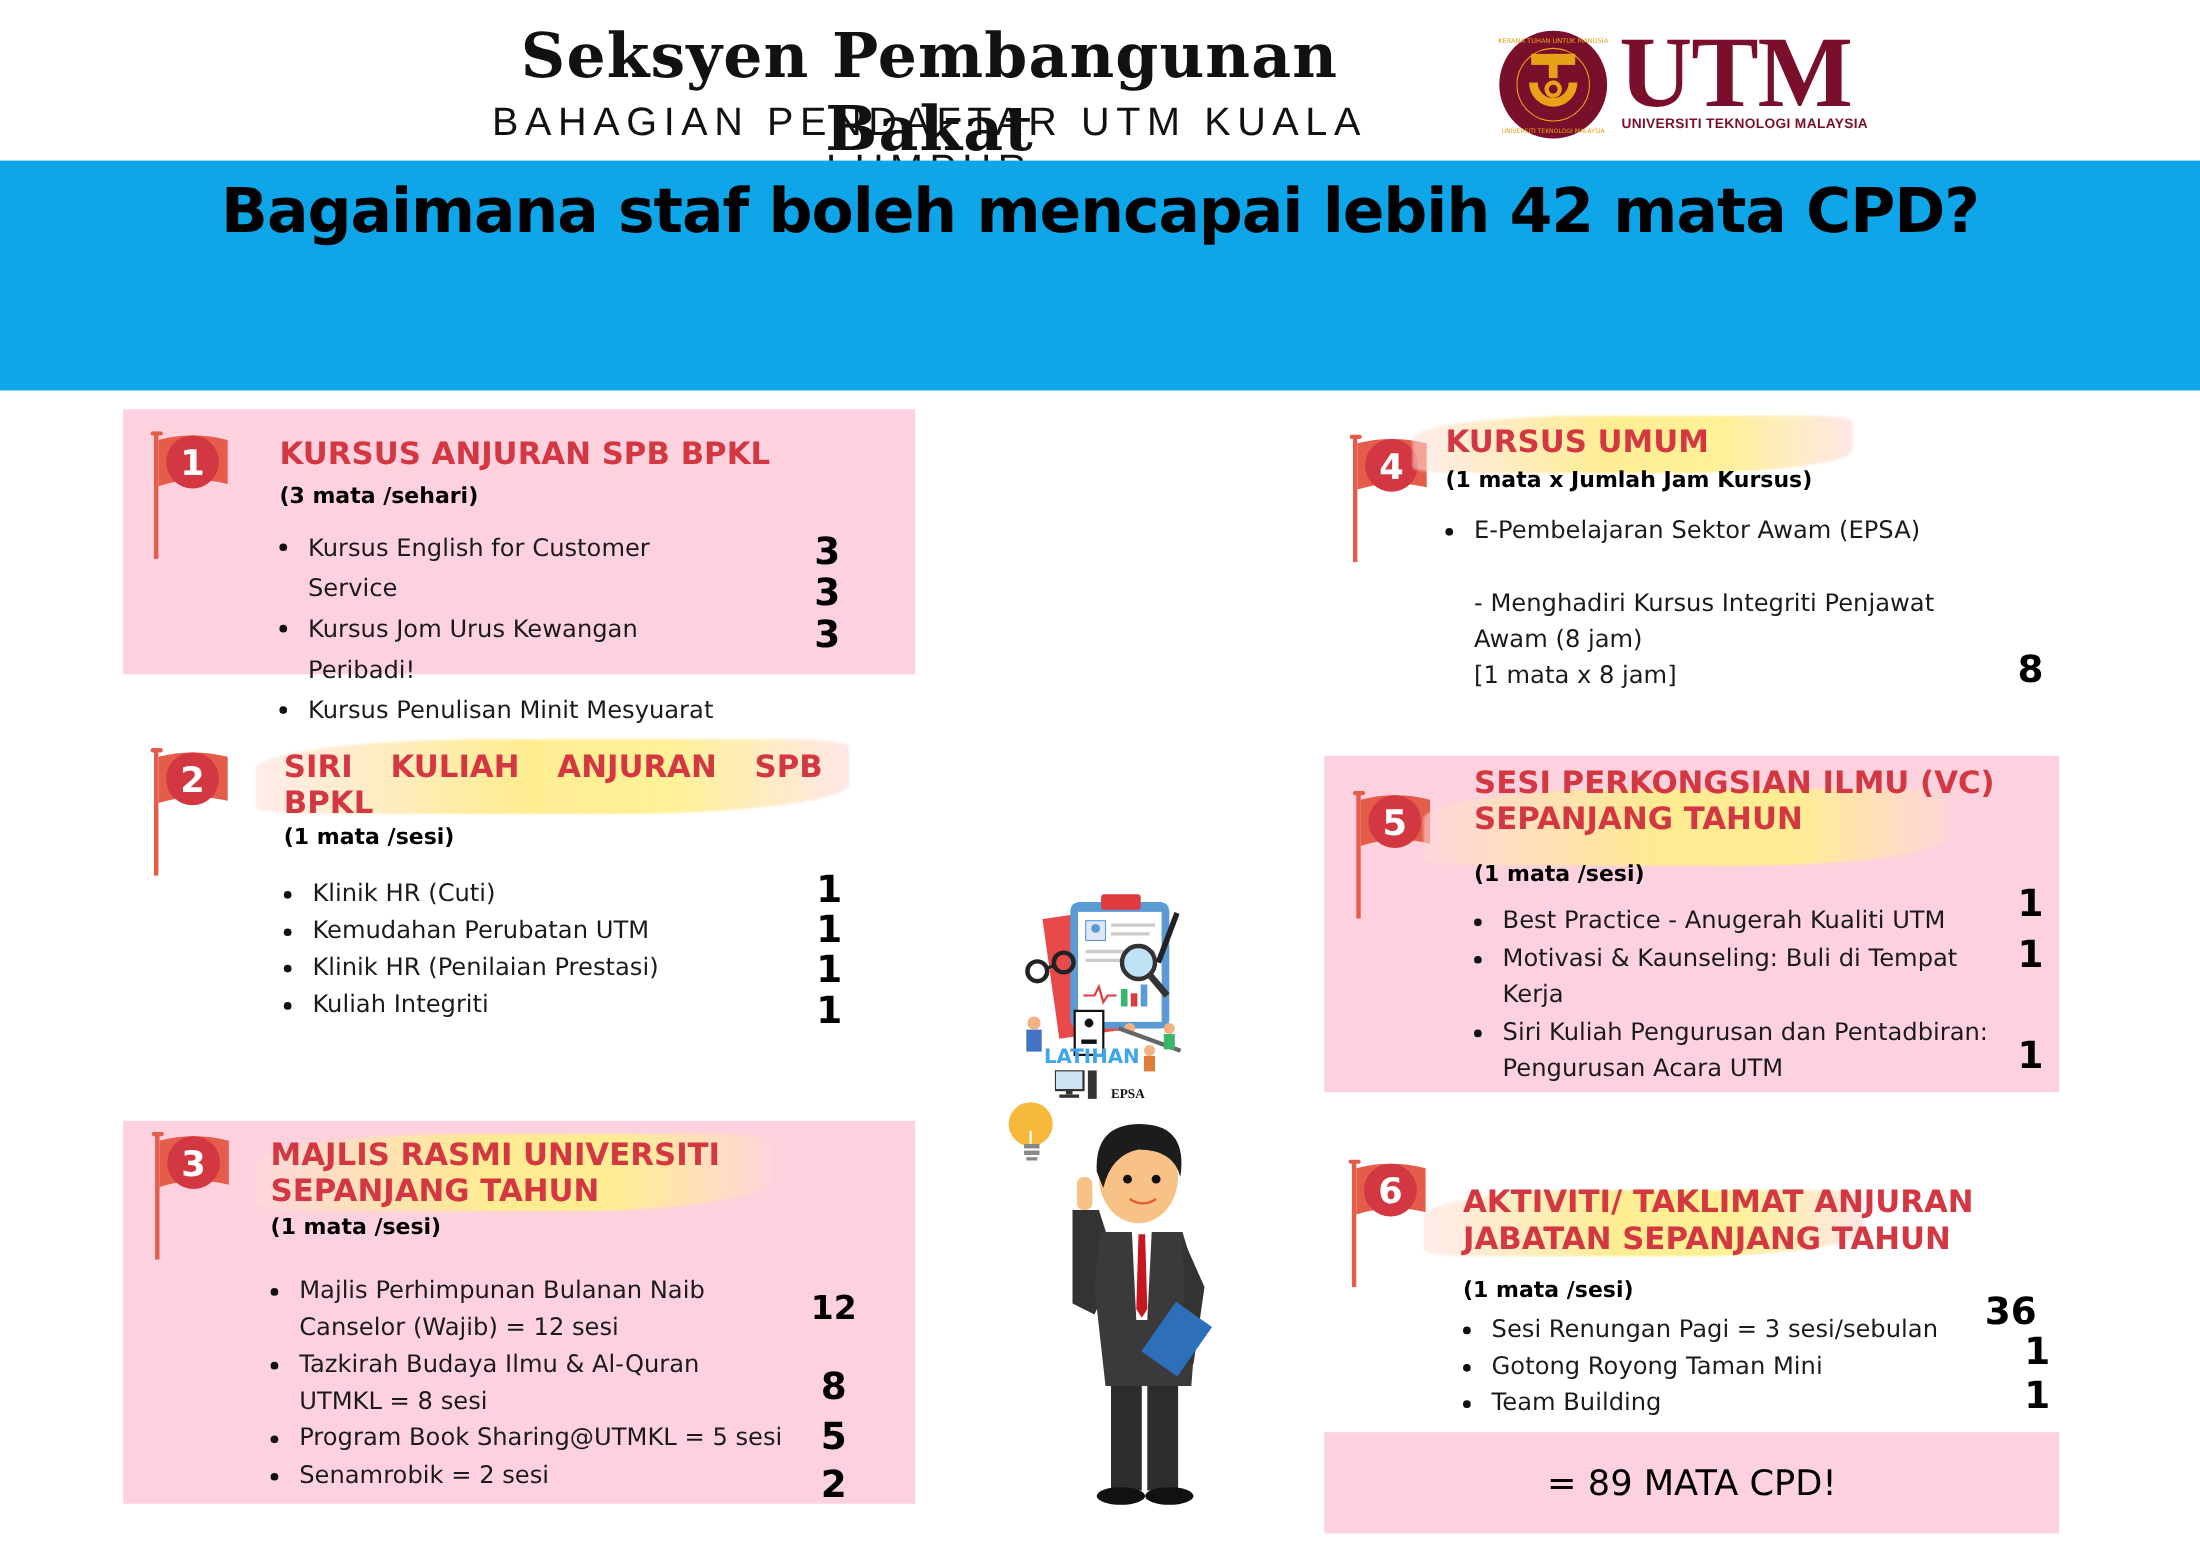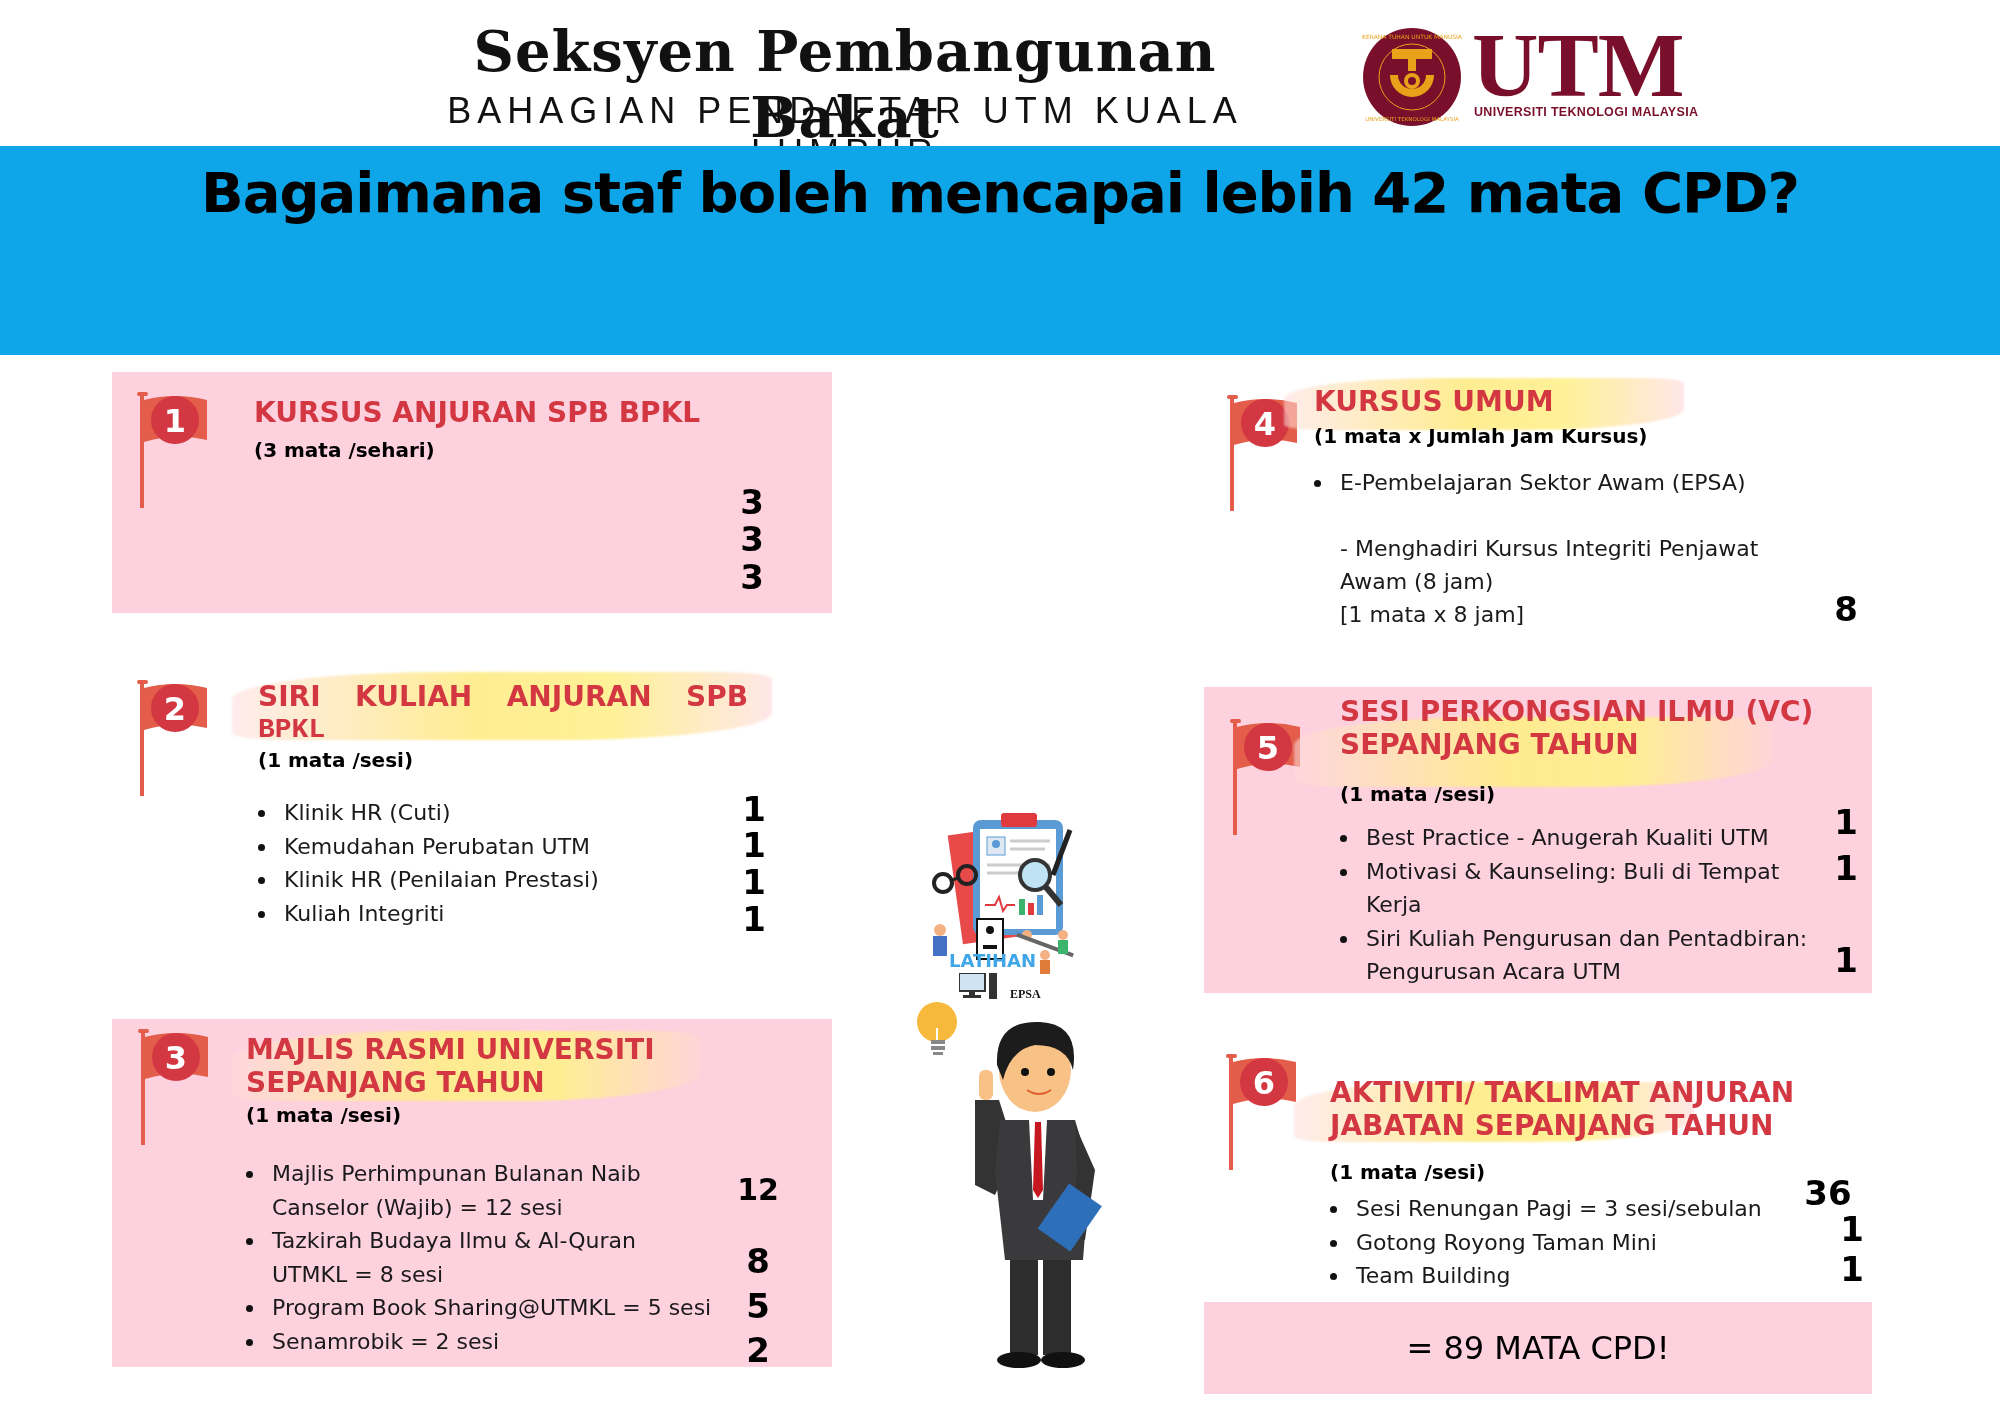--- a/index.html
+++ b/index.html
@@ -117,36 +117,41 @@
 <div class="box" style="left:112px;top:372px;width:720px;height:241px;">
   <svg class="flag" style="left:23px;top:20px" viewBox="0 0 90 120">
     <rect x="5" y="2" width="4" height="114" fill="#e35d4a"></rect>
     <rect x="2" y="0" width="11" height="4" rx="2" fill="#e35d4a"></rect>
     <path d="M9 8 Q40 0 72 8 L72 48 Q40 40 9 50 Z" fill="#e35d4a"></path>
     <circle cx="40" cy="28" r="24" fill="#d33741"></circle>
     <text x="40" y="40" font-size="32" font-weight="bold" fill="#fff" text-anchor="middle" font-family="DejaVu Sans, sans-serif">1</text>
   </svg>
   <div class="sec-heading" style="left:142px;top:24px;">KURSUS ANJURAN SPB BPKL</div>
   <div class="sec-rule" style="left:142px;top:66px;">(3 mata /sehari)</div>
+  <ul class="items" style="left:138px;top:108px;width:420px;">
+    <li style="line-height:37px"><span>Kursus English for Customer Service</span></li>
+    <li style="line-height:37px"><span>Kursus Jom Urus Kewangan Peribadi!</span></li>
+    <li style="line-height:37px"><span>Kursus Penulisan Minit Mesyuarat</span></li>
+  </ul>
   <div class="pts" style="left:610px;top:113px;">3</div>
   <div class="pts" style="left:610px;top:150px;">3</div>
   <div class="pts" style="left:610px;top:188px;">3</div>
 </div>
 
 <div class="abs" style="left:112px;top:660px;width:720px;height:290px;">
   <svg class="flag" style="left:23px;top:20px" viewBox="0 0 90 120">
     <rect x="5" y="2" width="4" height="114" fill="#e35d4a"></rect>
     <rect x="2" y="0" width="11" height="4" rx="2" fill="#e35d4a"></rect>
     <path d="M9 8 Q40 0 72 8 L72 48 Q40 40 9 50 Z" fill="#e35d4a"></path>
     <circle cx="40" cy="28" r="24" fill="#d33741"></circle>
     <text x="40" y="40" font-size="32" font-weight="bold" fill="#fff" text-anchor="middle" font-family="DejaVu Sans, sans-serif">2</text>
   </svg>
   <div class="brush" style="left:120px;top:12px;width:540px;height:68px;"></div>
   <div class="sec-heading" style="left:146px;top:20px;width:490px;text-align:justify;text-align-last:justify;">SIRI KULIAH ANJURAN SPB</div>
-  <div class="sec-heading" style="left:146px;top:53px;font-family:Liberation Mono, monospace;">BPKL</div>
+  <div class="sec-heading" style="left:146px;top:53px;">BPKL</div>
   <div class="sec-rule" style="left:146px;top:88px;">(1 mata /sesi)</div>
   <ul class="items" style="left:142px;top:136px;width:420px;">
     <li><span>Klinik HR (Cuti)</span></li>
     <li><span>Kemudahan Perubatan UTM</span></li>
     <li><span>Klinik HR (Penilaian Prestasi)</span></li>
     <li><span>Kuliah Integriti</span></li>
   </ul>
   <div class="pts" style="left:612px;top:132px;">1</div>
   <div class="pts" style="left:612px;top:168px;">1</div>
   <div class="pts" style="left:612px;top:205px;">1</div>

